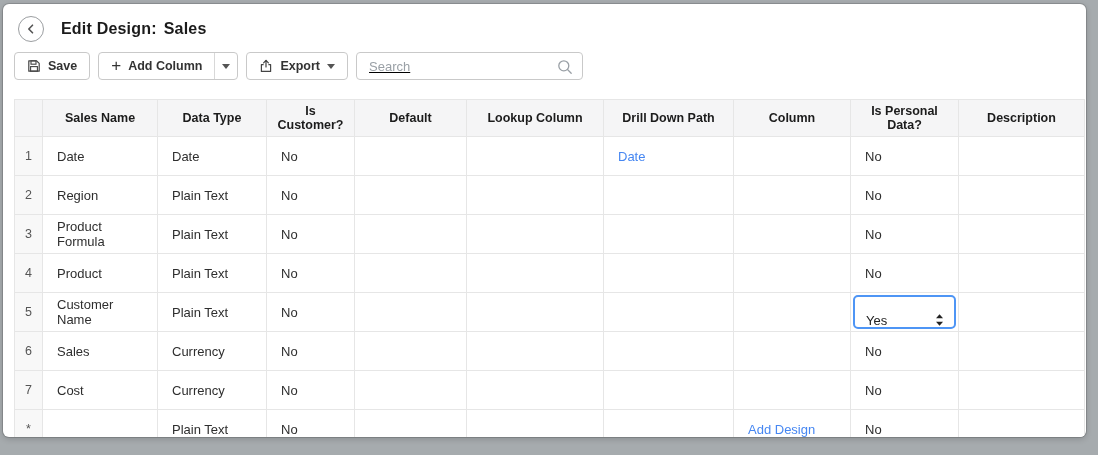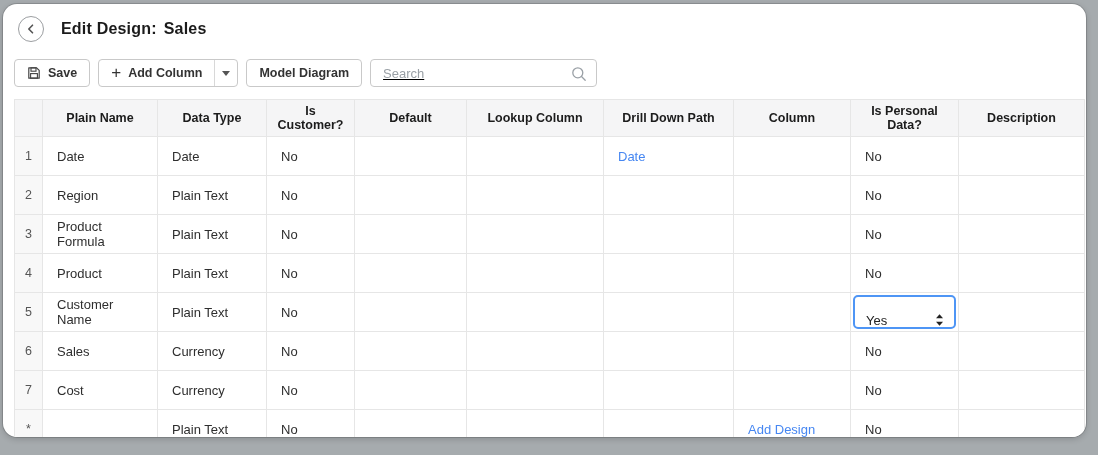--- a/index.html
+++ b/index.html
@@ -4,34 +4,34 @@
 <style>
   html,body{margin:0;padding:0;}
   body{
     width:1098px;height:455px;
     background:#a6abae;
     font-family:"Liberation Sans","DejaVu Sans",sans-serif;
     position:relative;overflow:hidden;
   }
   .card{
     position:absolute;left:3px;top:4px;width:1083px;height:433px;
-    background:#ffffff;border-radius:14px;
+    background:#ffffff;border-radius:6px;
     box-shadow:0 0 0 1px rgba(0,0,0,.14), 0 2px 6px rgba(0,0,0,.18);
     overflow:hidden;box-sizing:border-box;
   }
   
   .titlebar{height:37px;padding:12px 0 0 15px;display:flex;align-items:center;box-sizing:border-box;}
   .back-btn{
     width:24px;height:24px;border:1px solid #9b9ea1;border-radius:50%;
     display:flex;align-items:center;justify-content:center;background:#fff;cursor:pointer;flex:0 0 auto;
   }
   .page-title{margin-left:17px;font-size:16px;font-weight:bold;color:#1b1b1b;letter-spacing:.2px;}
   .page-title .tname{margin-left:7px;}
   
-  .toolbar{display:flex;align-items:center;margin:11px 0 0 11px;height:42px;gap:8px;}
+  .toolbar{display:flex;align-items:flex-start;margin:11px 0 0 11px;height:42px;gap:8px;}
   .btn{
     height:28px;background:#fff;border:1px solid #c9c9c9;border-radius:4px;
     display:flex;align-items:center;gap:7px;padding:0 12px;box-sizing:border-box;
     font-size:12.5px;font-weight:bold;color:#333;cursor:pointer;white-space:nowrap;
   }
   .split{display:flex;align-items:stretch;border:1px solid #c9c9c9;border-radius:4px;background:#fff;height:28px;box-sizing:border-box;cursor:pointer;}
   .split-main{display:flex;align-items:center;gap:7px;padding:0 12px;font-size:12.5px;font-weight:bold;color:#333;}
   .split-caret{width:22px;border-left:1px solid #d8d8d8;display:flex;align-items:center;justify-content:center;}
   .plus{font-size:17px;font-weight:normal;color:#333;line-height:1;margin-top:-2px;}
   .caret{width:0;height:0;border-left:4px solid transparent;border-right:4px solid transparent;border-top:5px solid #555;}
@@ -100,24 +100,32 @@
     <div class="split">
       <div class="split-main">
         <span class="plus">+</span>
         <span>Add Column</span>
       </div>
       <div class="split-caret">
         <span class="caret"></span>
       </div>
     </div>
 
-
     <div class="btn">
-      <span>Model Diagram</span>
-    </div>
+      <span>
+        <svg width="14" height="14" viewBox="0 0 14 14">
+          <line x1="7" y1="1.6" x2="7" y2="8" stroke="#444" stroke-width="1.2" stroke-linecap="round"></line>
+          <polyline points="4.6,3.8 7,1.3 9.4,3.8" fill="none" stroke="#444" stroke-width="1.2" stroke-linecap="round" stroke-linejoin="round"></polyline>
+          <path d="M4.6 5.6 H2.4 V12.4 H11.6 V5.6 H9.4" fill="none" stroke="#444" stroke-width="1.2" stroke-linejoin="round"></path>
+        </svg>
+      </span>
+      <span>Export</span>
+      <span class="caret"></span>
+    </div>
+
 
     <div class="searchbox">
       <input type="text" placeholder="Search" style="">
       <span class="search-ic">
         <svg width="16" height="16" viewBox="0 0 16 16">
           <circle cx="6.8" cy="6.8" r="5" fill="none" stroke="#9aa0a6" stroke-width="1.3"></circle>
           <line x1="10.5" y1="10.5" x2="14.2" y2="14.2" stroke="#9aa0a6" stroke-width="1.3" stroke-linecap="round"></line>
         </svg>
       </span>
     </div>
@@ -133,21 +141,21 @@
           <col style="width: 112px;">
           <col style="width: 137px;">
           <col style="width: 130px;">
           <col style="width: 117px;">
           <col style="width: 108px;">
           <col style="width: 126px;">
         </colgroup>
         <thead>
           <tr>
             <th></th>
-            <th>Plain Name</th>
+            <th>Sales Name</th>
             <th>Data Type</th>
             <th>Is Customer?</th>
             <th>Default</th>
             <th>Lookup Column</th>
             <th>Drill Down Path</th>
             <th>Column</th>
             <th>Is Personal Data?</th>
             <th>Description</th>
           </tr>
         </thead>

